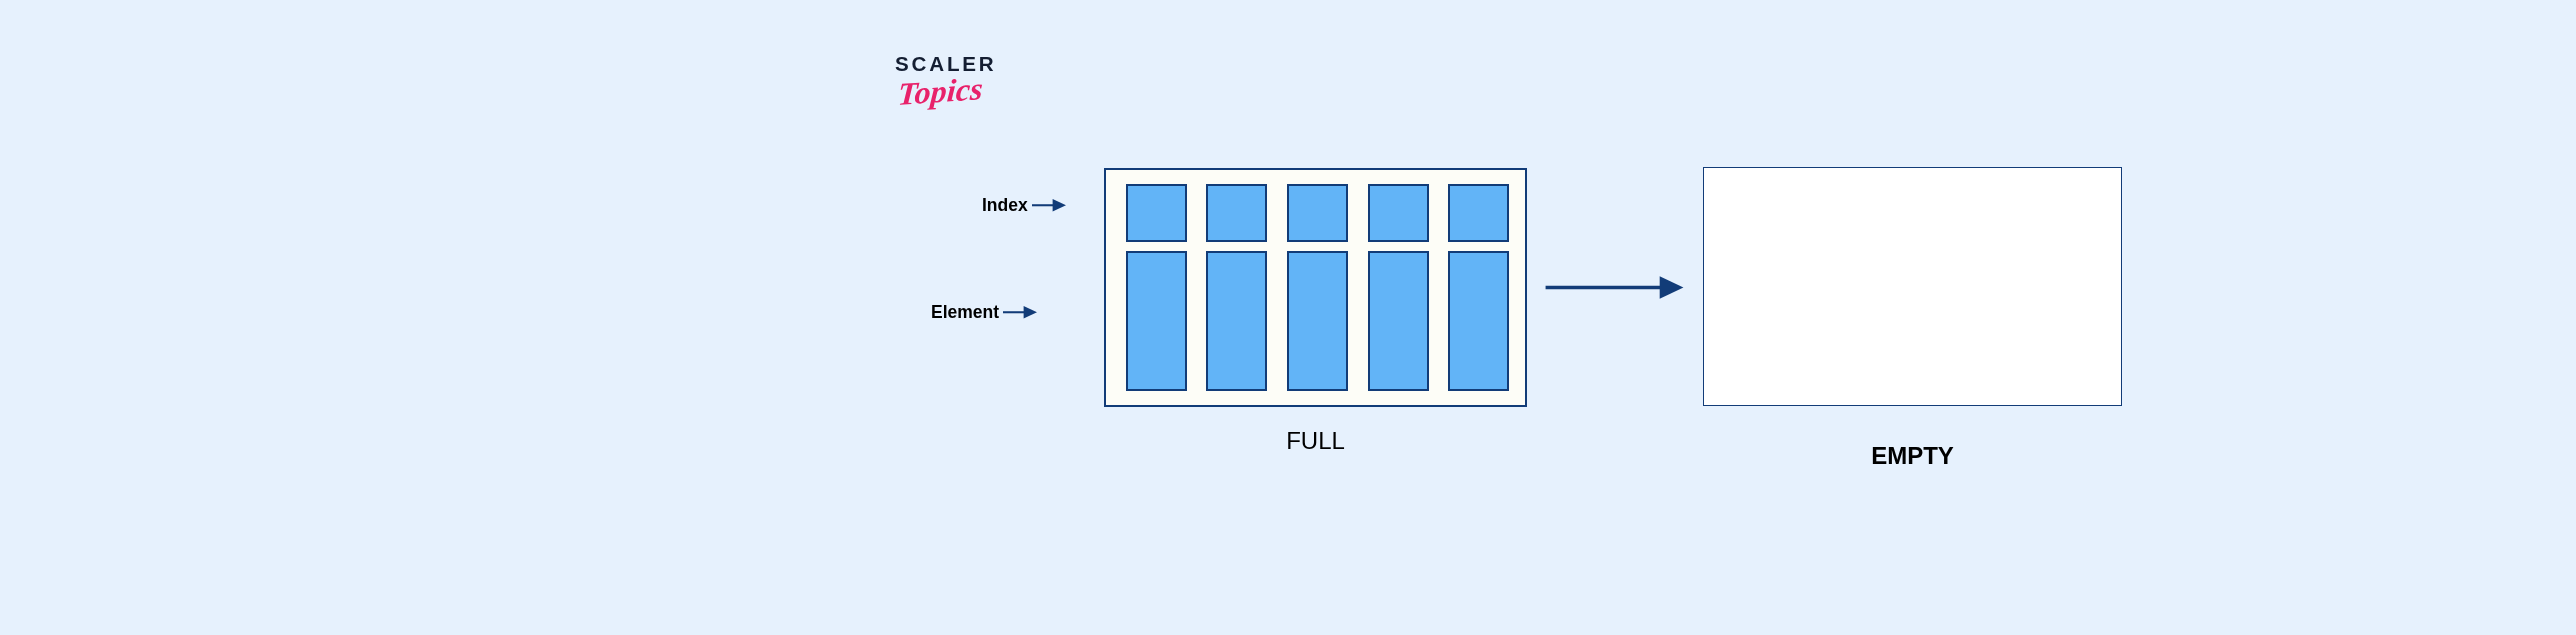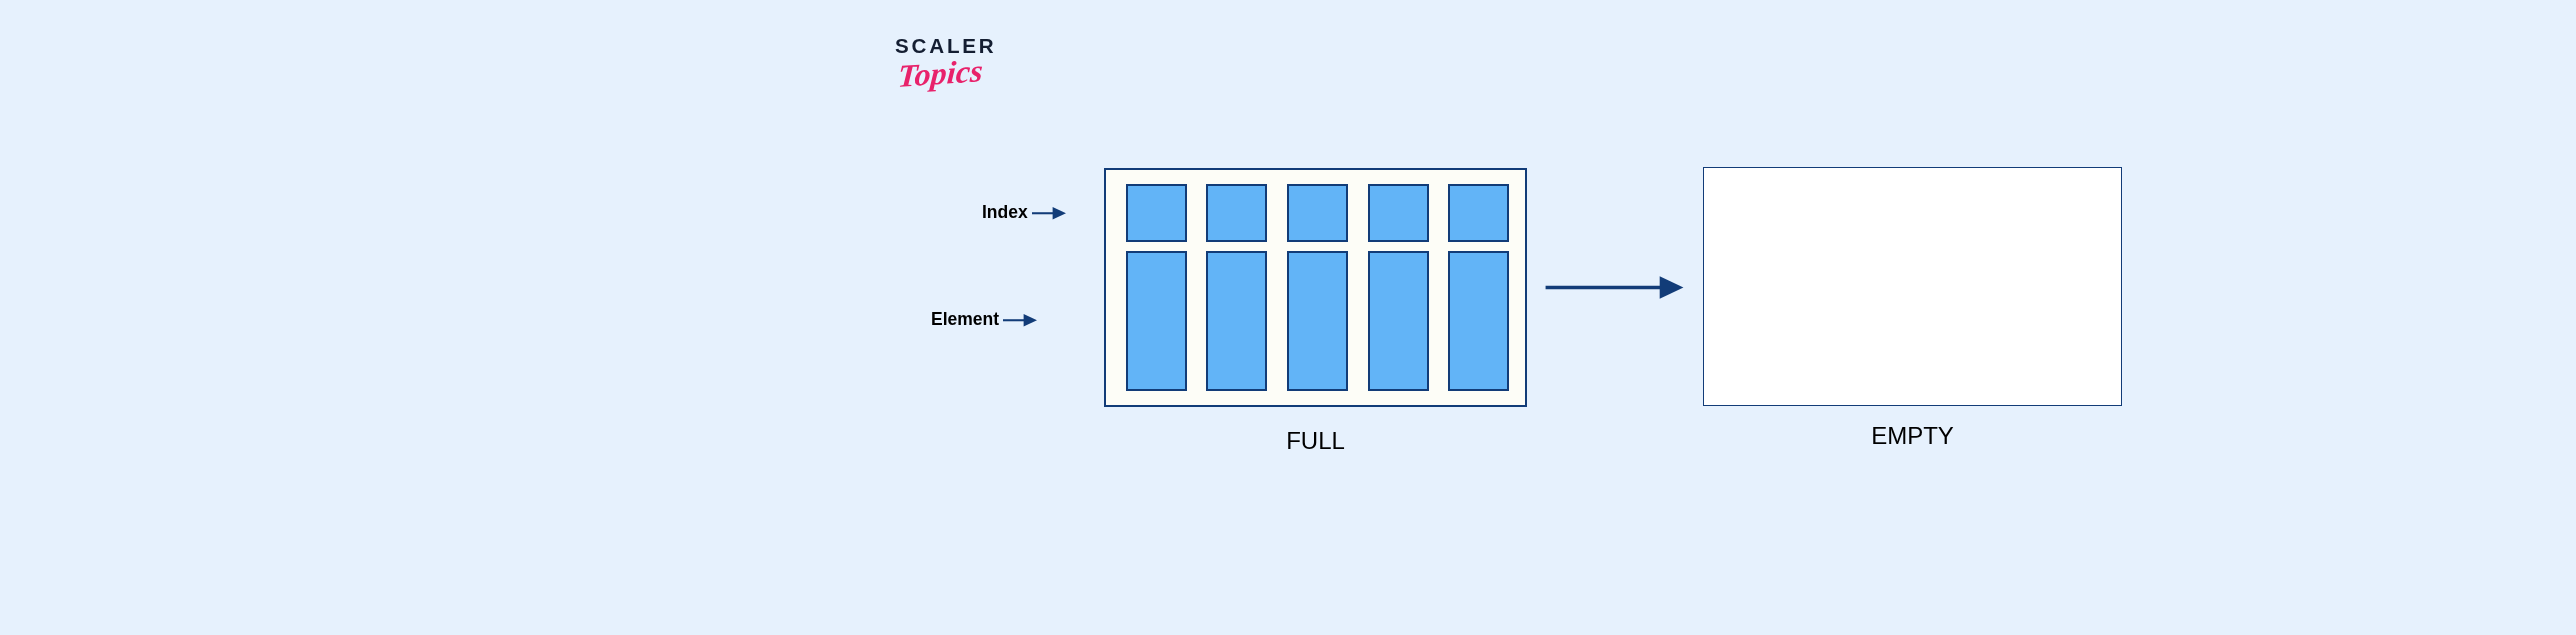--- a/index.html
+++ b/index.html
@@ -17,21 +17,21 @@
 
   .stage {
     position: absolute;
     inset: 0;
   }
 
   
   .logo {
     position: absolute;
     left: 895px;
-    top: 36px;
+    top: 54px;
     width: 155px;
     height: 82px;
   }
   .logo-scaler {
     font-family: "Liberation Sans", sans-serif;
     font-weight: 700;
     font-size: 20.6px;
     letter-spacing: 2.8px;
     color: #141e32;
     line-height: 1;
@@ -48,21 +48,21 @@
     margin-left: 3.1px;
     transform: skewX(-8deg) rotate(-4deg);
     transform-origin: left center;
     white-space: nowrap;
   }
 
   
   .side-label {
     position: absolute;
     display: flex;
-    align-items: flex-end;
+    align-items: flex-start;
     height: 24px;
     white-space: nowrap;
   }
   .side-label .txt {
     font-family: "Liberation Sans", sans-serif;
     font-weight: 700;
     font-size: 17.5px;
     color: #000000;
     line-height: 1;
   }
@@ -150,22 +150,23 @@
     text-align: center;
     white-space: nowrap;
   }
   #caption-full {
     left: 1104px;
     top: 429px;
     width: 423px;
   }
   #caption-empty {
     left: 1703px;
-    top: 424px;
+    top: 444px;
     width: 419px;
+    font-weight: bold;
   }
 </style>
 </head>
 <body>
 
 <div class="stage">
 
   <div class="logo">
     <div class="logo-scaler">SCALER</div>
     <div class="logo-topics">Topics</div>

